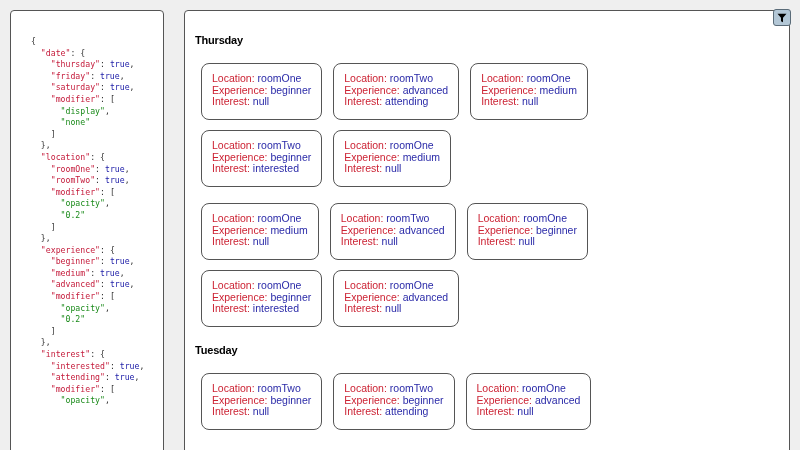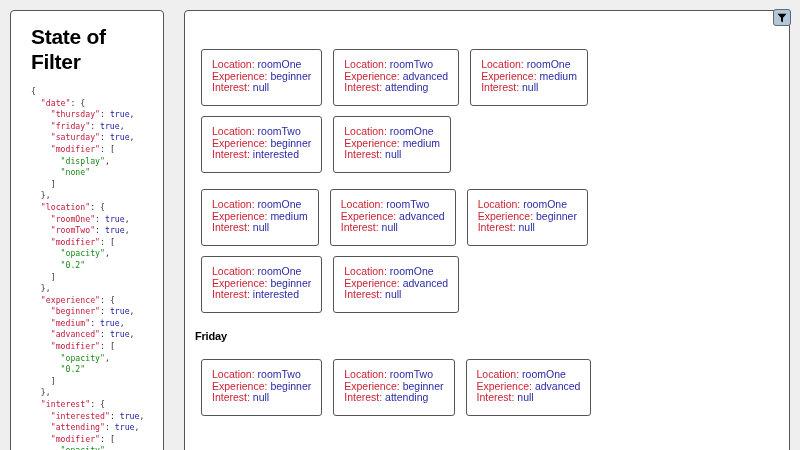--- a/index.html
+++ b/index.html
@@ -75,38 +75,37 @@
       display: flex;
       flex-wrap: wrap;
       width: 500px;
       margin-top: 16px;
       margin-left: 6px;
       gap: 10px 11px;
       margin-bottom: 16px;
     }
     .card {
       border: 1px solid #555;
-      border-radius: 3px;
+      border-radius: 8px;
       padding: 9px 10px 8px 10px;
       height: 57px;
       min-width: 113px;
       background: #fff;
       font-size: 10.5px;
       line-height: 11.5px;
       white-space: nowrap;
       cursor: pointer;
     }
     .card .lbl { color: #cc2233; }
     .card .val { color: #2a2aa8; }
   </style>
 </head>
 <body>
 
 <div class="left-panel">
-  <h1 class="left-title">State of Filter</h1>
   <pre class="json-pre" id="json-pre"><span class="j-punc">{</span>
   <span class="j-key">"date"</span><span class="j-punc">: </span><span class="j-punc">{</span>
     <span class="j-key">"thursday"</span><span class="j-punc">: </span><span class="j-bool">true</span><span class="j-punc">,</span>
     <span class="j-key">"friday"</span><span class="j-punc">: </span><span class="j-bool">true</span><span class="j-punc">,</span>
     <span class="j-key">"saturday"</span><span class="j-punc">: </span><span class="j-bool">true</span><span class="j-punc">,</span>
     <span class="j-key">"modifier"</span><span class="j-punc">: </span><span class="j-punc">[</span>
       <span class="j-str">"display"</span><span class="j-punc">,</span>
       <span class="j-str">"none"</span>
     <span class="j-punc">]</span>
   <span class="j-punc">}</span><span class="j-punc">,</span>
@@ -140,20 +139,21 @@
 
 <div class="filter-button">
   <svg viewBox="0 0 10 10">
     <path d="M0.5 0.8 H9.5 L6 4.8 V9.2 L4 8.2 V4.8 Z" fill="#000"></path>
   </svg>
 </div>
 
 <div class="right-panel">
   <div id="days-container">
       <div class="day-section">
+        <h2 class="day-heading">Thursday</h2>
         <div class="cards">
           <div class="card">
             <div><span class="lbl">Location: </span><span class="val">roomOne</span></div>
             <div><span class="lbl">Experience: </span><span class="val">beginner</span></div>
             <div><span class="lbl">Interest: </span><span class="val">null</span></div>
           </div>
           <div class="card">
             <div><span class="lbl">Location: </span><span class="val">roomTwo</span></div>
             <div><span class="lbl">Experience: </span><span class="val">advanced</span></div>
             <div><span class="lbl">Interest: </span><span class="val">attending</span></div>
@@ -198,21 +198,21 @@
             <div><span class="lbl">Interest: </span><span class="val">interested</span></div>
           </div>
           <div class="card">
             <div><span class="lbl">Location: </span><span class="val">roomOne</span></div>
             <div><span class="lbl">Experience: </span><span class="val">advanced</span></div>
             <div><span class="lbl">Interest: </span><span class="val">null</span></div>
           </div>
         </div>
       </div>
       <div class="day-section">
-        <h2 class="day-heading">Friday</h2>
+        <h2 class="day-heading">Tuesday</h2>
         <div class="cards">
           <div class="card">
             <div><span class="lbl">Location: </span><span class="val">roomTwo</span></div>
             <div><span class="lbl">Experience: </span><span class="val">beginner</span></div>
             <div><span class="lbl">Interest: </span><span class="val">null</span></div>
           </div>
           <div class="card">
             <div><span class="lbl">Location: </span><span class="val">roomTwo</span></div>
             <div><span class="lbl">Experience: </span><span class="val">beginner</span></div>
             <div><span class="lbl">Interest: </span><span class="val">attending</span></div>

